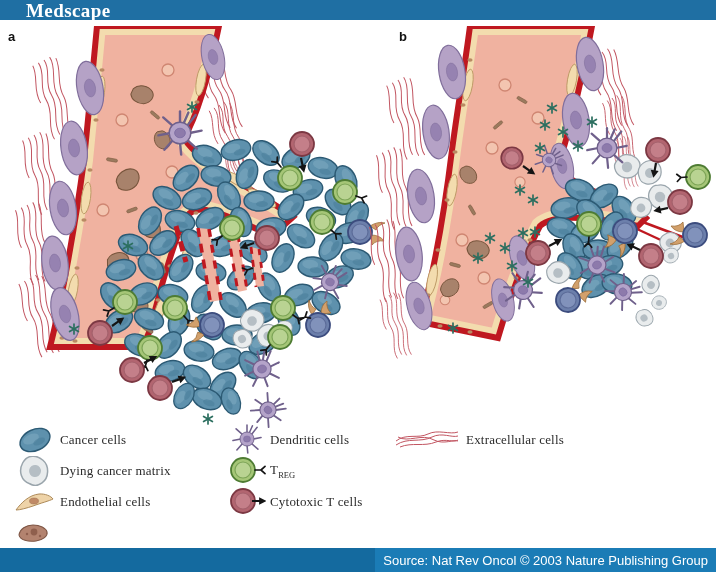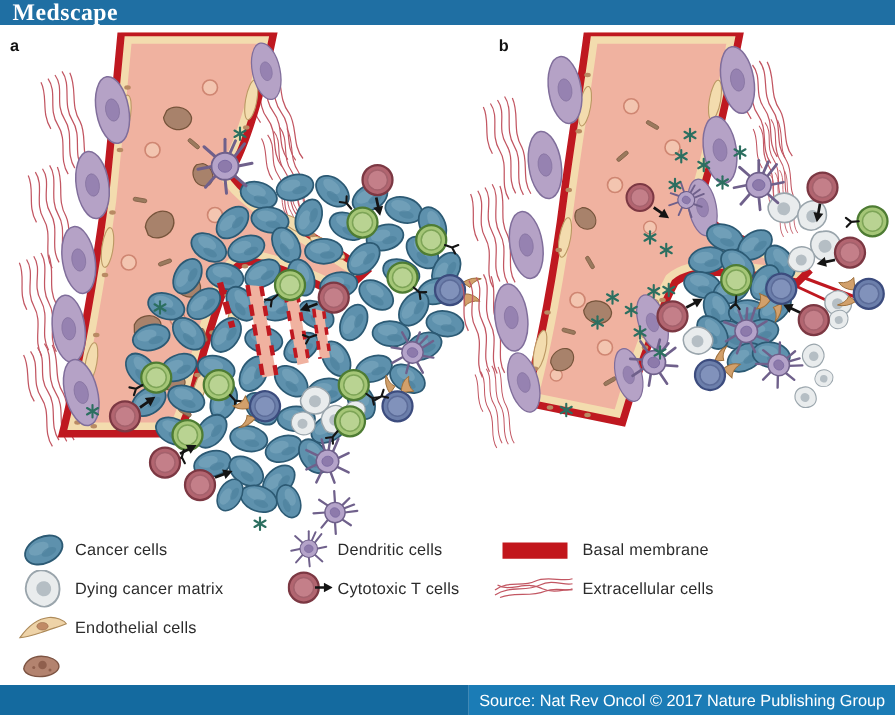--- a/index.html
+++ b/index.html
@@ -2,42 +2,42 @@
 <html><head>
 <meta charset="utf-8">
 <style>
   html,body{margin:0;padding:0;}
   body{
     width:716px;height:572px;position:relative;overflow:hidden;
     background:#ffffff;font-family:"Liberation Sans",sans-serif;
   }
   .header{
     position:absolute;top:0;left:0;width:716px;height:20px;
-    background:#1f6fa3;display:flex;align-items:center;padding-left:10px;box-sizing:border-box;
+    background:#1f6fa3;display:flex;align-items:center;padding-left:26px;box-sizing:border-box;
   }
   .brand{
     font-family:"Liberation Serif",serif;font-weight:bold;font-size:19px;
     color:#ffffff;letter-spacing:.4px;line-height:1;
   }
   .figure-svg{position:absolute;top:26px;left:0;}
   .panel-label{
     position:absolute;font-size:13px;font-weight:bold;color:#111;z-index:5;
   }
   .panel-label.a{left:8px;top:29px;}
   .panel-label.b{left:399px;top:29px;}
   .legend-col{position:absolute;top:424px;z-index:6;}
   .legend-col.c1{left:14px;}
   .legend-col.c2{left:230px;}
   .legend-col.c3{left:394px;}
   .legend-row{display:flex;align-items:center;height:31px;}
   .icon-box{display:flex;align-items:center;justify-content:center;}
   .c1 .icon-box{width:42px;}
   .c2 .icon-box{width:36px;}
   .c3 .icon-box{width:68px;}
-  .legend-label{font-size:13px;color:#2b2b2b;margin-left:4px;letter-spacing:.2px;white-space:nowrap;}
+  .legend-label{font-size:13px;color:#2b2b2b;margin-left:4px;letter-spacing:.2px;white-space:nowrap;font-family:Liberation Serif, serif;}
   .legend-label sub{font-size:8.5px;letter-spacing:0;}
   .footer{
     position:absolute;left:0;bottom:0;width:716px;height:24px;display:flex;z-index:7;
   }
   .footer-left{flex:1;background:#146a9f;}
   .footer-right{
     background:#1b7cb6;color:#fff;font-size:13px;display:flex;align-items:center;
     padding:0 8px;white-space:nowrap;
   }
 </style>
@@ -554,48 +554,49 @@
     <span class="icon-box">
       <svg width="36" height="31" viewBox="0 0 36 31">
           <use href="#dc" transform="translate(17,15) scale(0.78)"></use>
         </svg>
     </span>
     <span class="legend-label">Dendritic cells</span>
   </div>
   <div class="legend-row">
     <span class="icon-box">
       <svg width="36" height="31" viewBox="0 0 36 31">
+          <use href="#tg" transform="translate(13,15)"></use>
+          <use href="#yr" transform="translate(25,15)"></use>
+        </svg>
+    </span>
+    <span class="legend-label"><span>T</span><sub>REG</sub></span>
+  </div>
+  <div class="legend-row">
+    <span class="icon-box">
+      <svg width="36" height="31" viewBox="0 0 36 31">
           <use href="#ct" transform="translate(13,15)"></use>
           <use href="#arr" transform="translate(22,15) scale(0.95)"></use>
         </svg>
     </span>
     <span class="legend-label">Cytotoxic T cells</span>
   </div>
 </div>
 
 <div class="legend-col c3">
-  <div class="legend-row">
-    <span class="icon-box">
-      <svg width="68" height="30" viewBox="0 0 68 30">
-          <rect x="8" y="9" width="52" height="13" fill="#c2161c"></rect>
-        </svg>
-    </span>
-    <span class="legend-label">Basal membrane</span>
-  </div>
   <div class="legend-row">
     <span class="icon-box">
       <svg width="68" height="30" viewBox="0 0 68 30">
         <g stroke="#c25662" stroke-width="1" fill="none">
           <path d="M2,16 C12,8 24,14 34,9 C44,4 56,10 64,7"></path>
           <path d="M2,20 C14,12 26,18 38,12 C48,7 58,13 64,11"></path>
           <path d="M4,12 C14,18 28,8 40,15 C50,20 60,14 64,16"></path>
           <path d="M6,22 C18,17 30,22 42,17 C52,13 60,18 64,15"></path>
         </g>
       </svg>
     </span>
     <span class="legend-label">Extracellular cells</span>
   </div>
 </div>
 
 <div class="footer">
   <div class="footer-left"></div>
-  <div class="footer-right">Source: Nat Rev Oncol © 2017 Nature Publishing Group</div>
+  <div class="footer-right">Source: Nat Rev Oncol © 2003 Nature Publishing Group</div>
 </div>
 
 </body></html>

